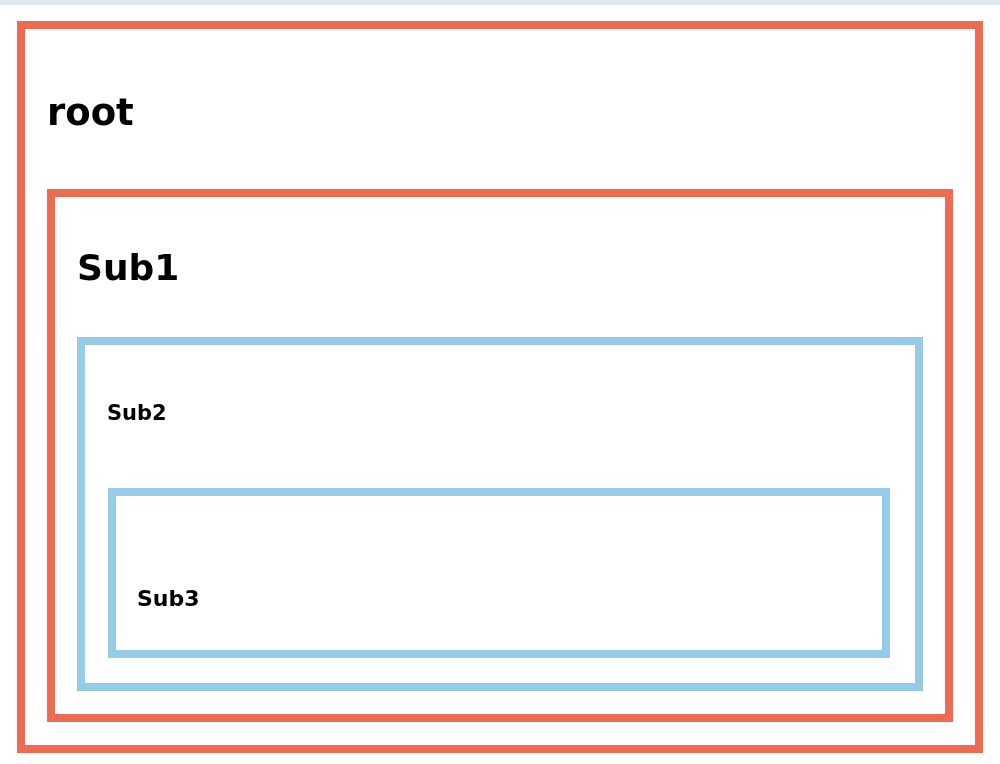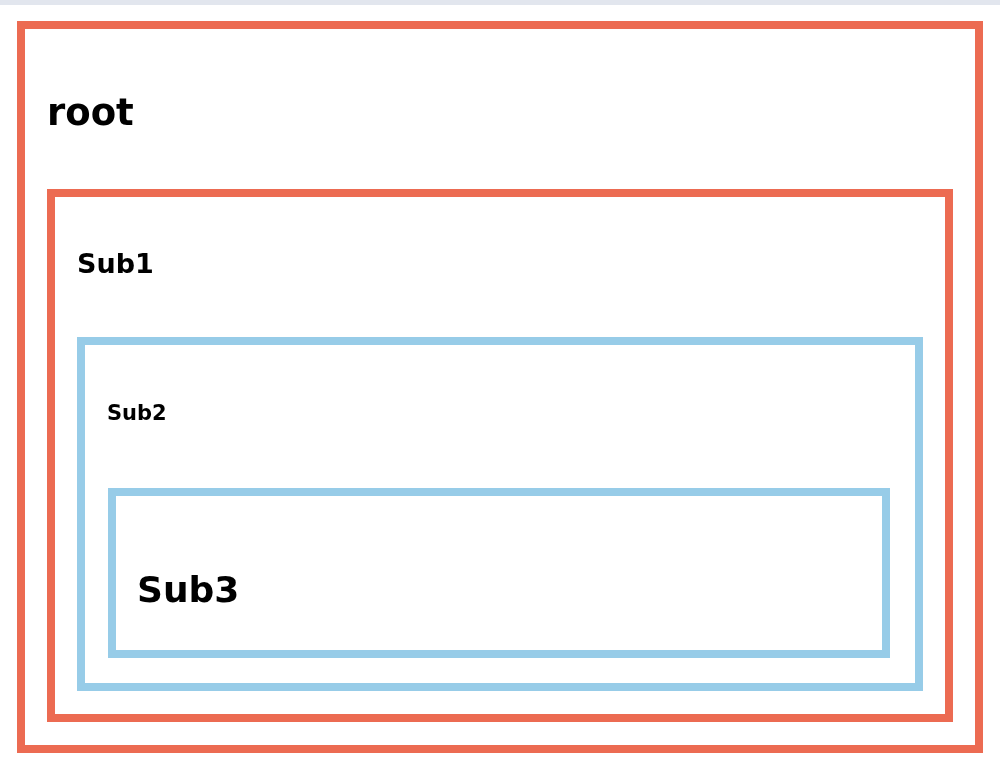--- a/index.html
+++ b/index.html
@@ -92,33 +92,33 @@
 
   .label-root {
     left: 47px;
     top: 94px;
     font-size: 37px;
   }
 
   .label-sub1 {
     left: 77px;
     top: 250px;
-    font-size: 27px;
+    font-size: 36px;
   }
 
   .label-sub2 {
     left: 107px;
     top: 403px;
     font-size: 21px;
   }
 
   .label-sub3 {
     left: 137px;
-    top: 572px;
-    font-size: 36px;
+    top: 588px;
+    font-size: 22px;
   }
 </style>
 </head>
 <body>
 
 <div id="canvas">
 
   <div class="top-strip"></div>
 
   <div class="box box-root"></div>

